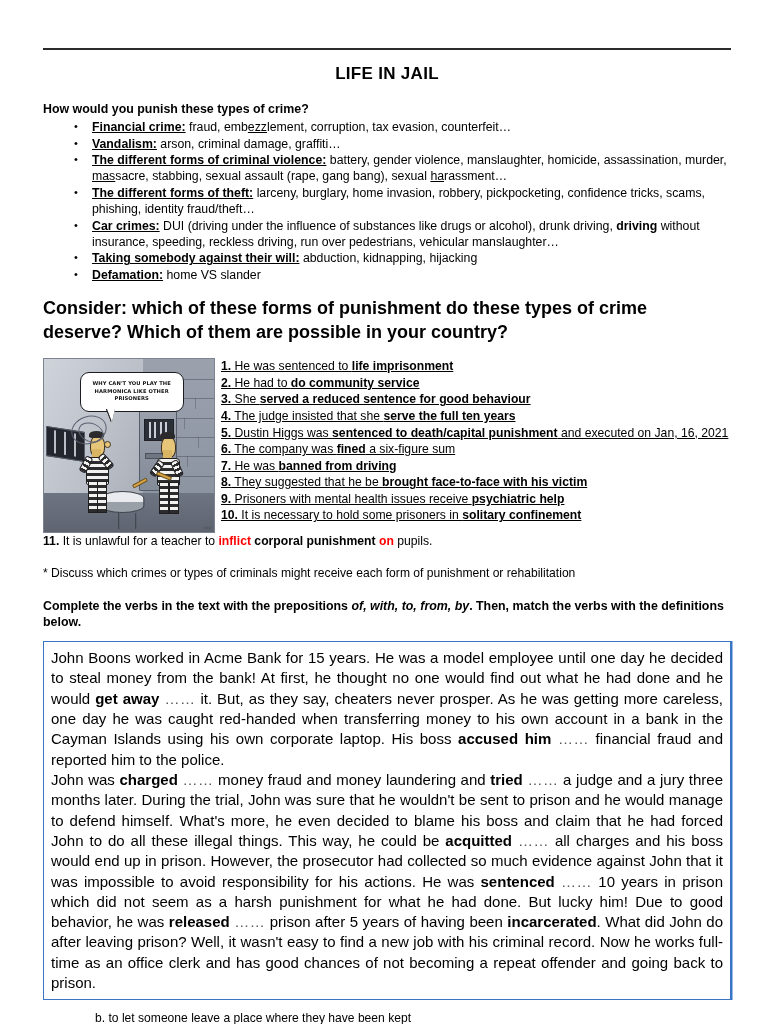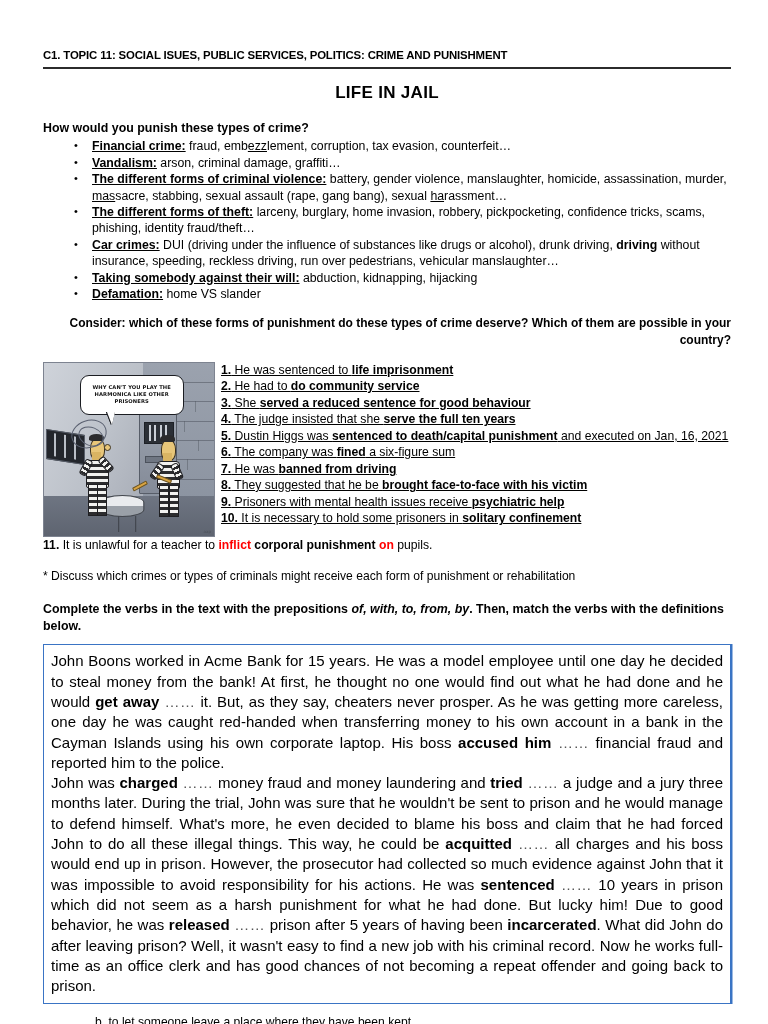--- a/index.html
+++ b/index.html
@@ -86,24 +86,23 @@
   .sq {              
     text-decoration: underline;
   }
   .b { font-weight: bold; }
   .i { font-style: italic; }
   .red { color: #ff0000; font-weight: bold; }
 
   
   .consider {
     margin-top: 13px;
-    font-size: 12px;
+    font-size: 18px;
     font-weight: bold;
     line-height: 1.34;
-    text-align: right;
   }
 
   
   .punish-row {
     margin-top: 14px;
     display: flex;
     align-items: flex-start;
   }
   .cartoon {
     width: 172px;
@@ -318,21 +317,20 @@
     font-size: 4px; color: #4a4f58; font-family: "DejaVu Sans", sans-serif;
     z-index: 8;
   }
 </style>
 </head>
 <body>
 
 <div class="page">
  <div class="content">
 
-  <div class="doc-header">C1. TOPIC 11: SOCIAL ISUES, PUBLIC SERVICES, POLITICS: CRIME AND PUNISHMENT</div>
   <div class="header-rule"></div>
   <div class="doc-title">LIFE IN JAIL</div>
 
   <div class="q-heading">How would you punish these types of crime?</div>
 
   <ul class="crime-list">
 
     <li>
       <span class="bullet">•</span>
       <span class="cat">Financial crime:</span><span> fraud, emb</span><span class="sq">ezz</span><span>lement, corruption, tax evasion, counterfeit…</span>

